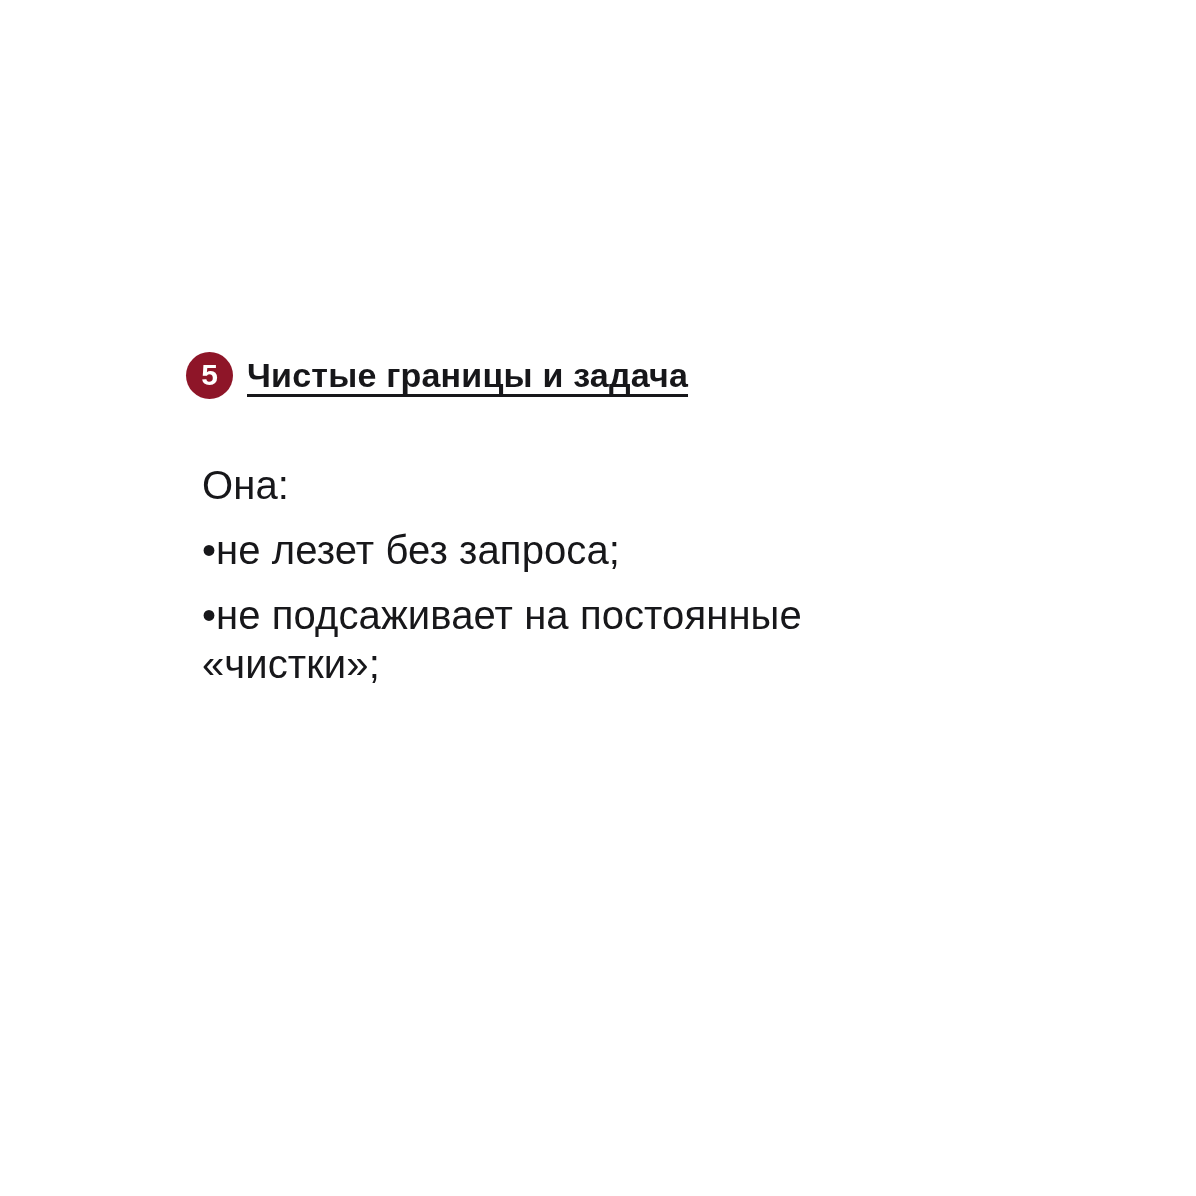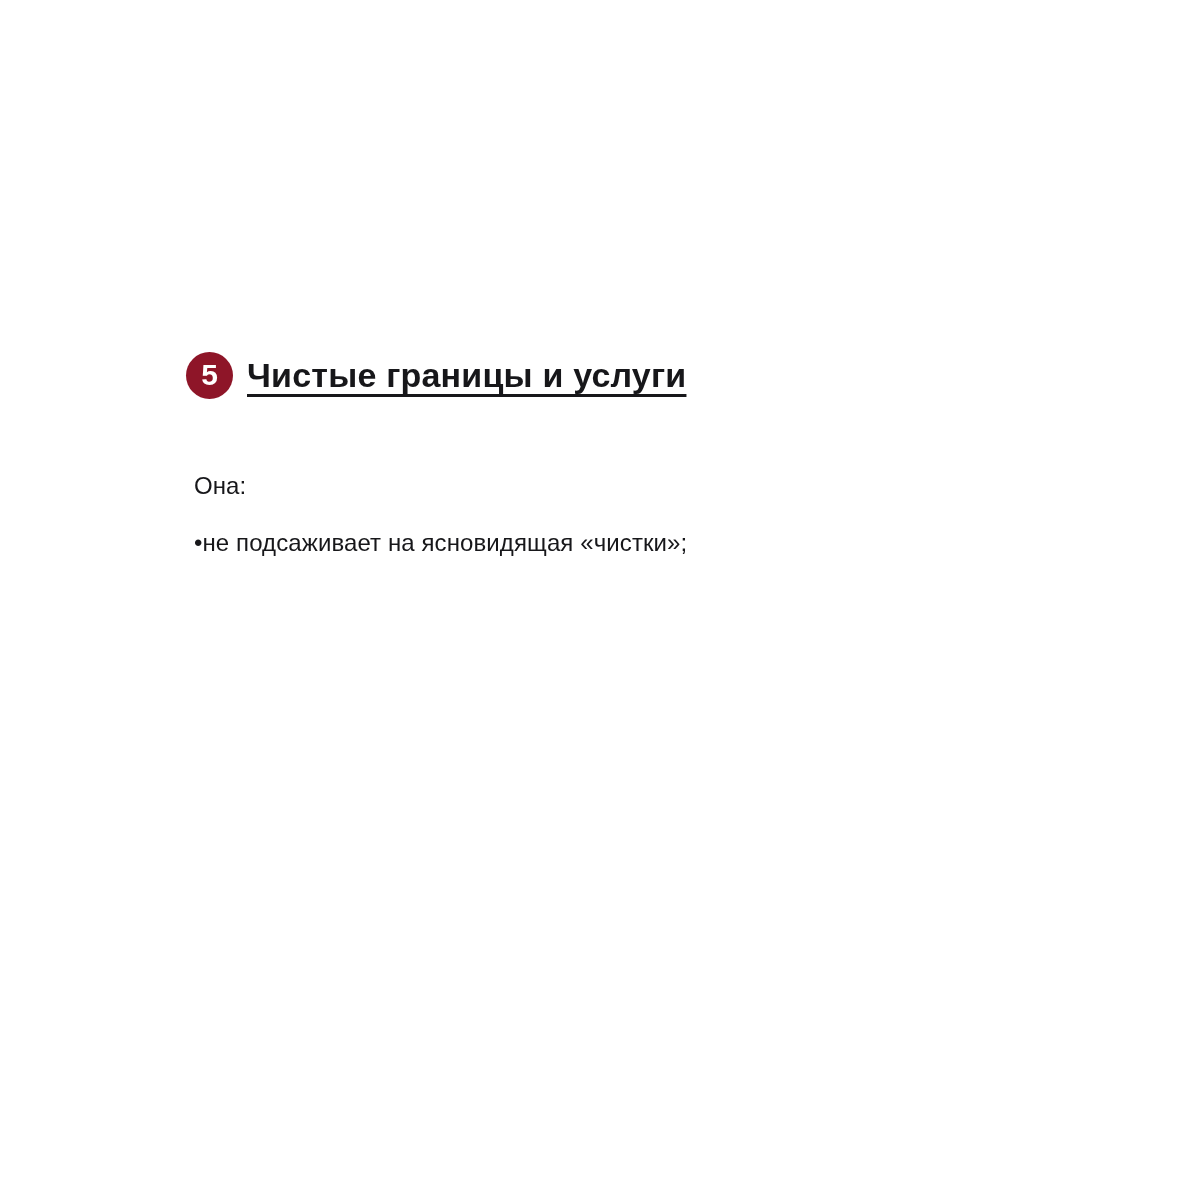--- a/index.html
+++ b/index.html
@@ -44,42 +44,43 @@
   .title {
     font-size: 34px;
     font-weight: 700;
     letter-spacing: 0.2px;
     text-decoration: underline;
     text-decoration-thickness: 2.5px;
     text-underline-offset: 7px;
     white-space: nowrap;
   }
   .para {
-    font-size: 24px;
+    font-size: 40px;
     line-height: 49px;
-    margin: 8px;
+    margin: 16px;
     letter-spacing: 0.1px;
   }
   .closing {
     margin-top: 49px;
   }
   .u {
     text-decoration: underline;
     text-decoration-thickness: 2px;
     text-underline-offset: 6px;
   }
 </style>
 </head>
 <body style="background: rgb(255, 255, 255); color: rgb(23, 23, 26);">
 
 <div class="content">
 
   <div class="heading-row">
     <div class="badge" style="background: rgb(142, 21, 40); color: rgb(255, 255, 255);">5</div>
-    <div class="title">Чистые границы и услуги</div>
+    <div class="title">Чистые границы и задача</div>
   </div>
 
   <p class="para">Она:</p>
 
-  <p class="para">•не подсаживает на ясновидящая «чистки»;</p>
+  <p class="para">•не лезет без запроса;</p>
+  <p class="para">•не подсаживает на постоянные «чистки»;</p>
 
 
 </div>
 
 </body></html>

